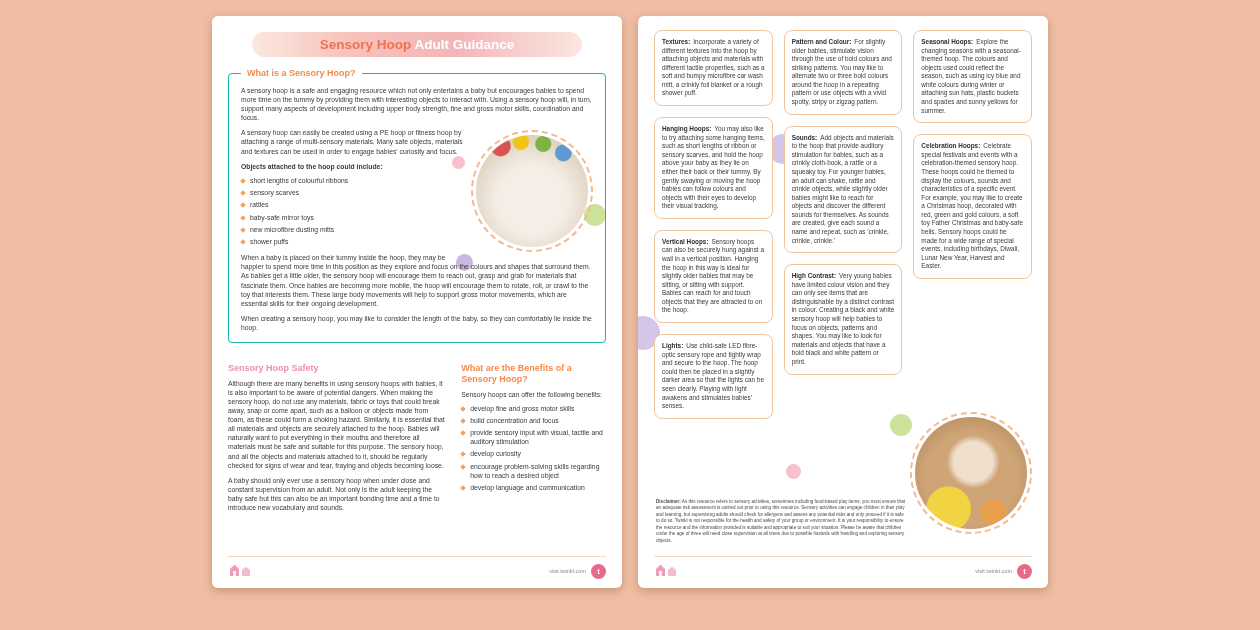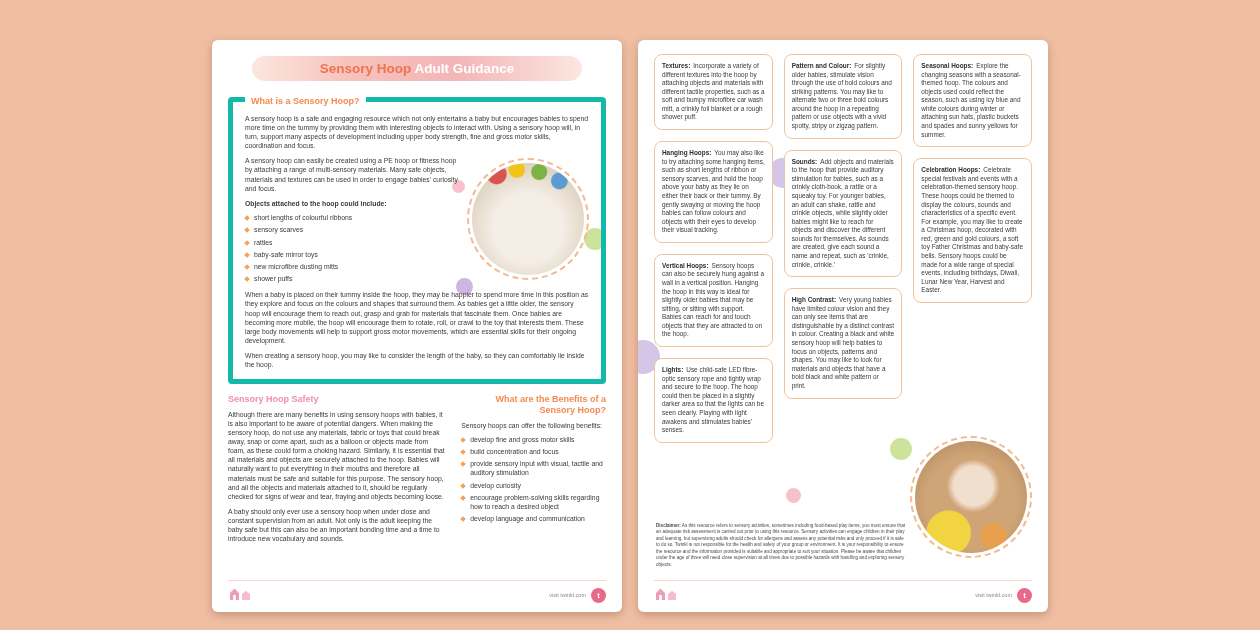--- a/index.html
+++ b/index.html
@@ -1,30 +1,30 @@
 <!DOCTYPE html>
 <html><head>
 <meta charset="utf-8">
 <style>
   html,body{margin:0;padding:0;}
   .canvas{position:relative;width:1260px;height:630px;background:#f0bfa3;overflow:hidden;
           font-family:"Liberation Sans",sans-serif;color:#3a3a3a;}
-  .page{position:absolute;top:40px;width:410px;height:572px;background:#ffffff;border-radius:6px;
+  .page{position:absolute;top:16px;width:410px;height:572px;background:#ffffff;border-radius:6px;
         box-shadow:0 3px 10px rgba(96,44,20,.3);overflow:hidden;}
   #page1{left:212px;} #page2{left:638px;}
 
   .banner{position:relative;margin:16px auto 0;width:330px;height:25px;border-radius:13px;
           background:linear-gradient(90deg,#fbe7df 0%,#f6c2bb 30%,#f3b5b8 62%,#fbe7df 100%);
           text-align:center;line-height:25px;font-size:13.5px;font-weight:bold;z-index:2;}
   .banner-hl{color:#f0734f;} .banner-rest{color:#ffffff;}
 
   p{margin:0 0 6px;font-size:6.8px;line-height:1.34;}
   .bold{font-weight:bold;}
 
-  .box{position:relative;margin:16px 16px 8px;border:5px solid #14b8a6;border-radius:4px;
+  .box{position:relative;margin:16px 16px 8px;border:1px solid #14b8a6;border-radius:4px;
        padding:12px 12px 4px;z-index:1;}
   .box-title{position:absolute;top:-6px;left:12px;background:#fff;padding:0 6px;
              font-size:9px;font-weight:bold;color:#f58a4e;}
 
   .photo{float:right;width:112px;height:112px;margin:2px 0 4px 8px;border:2px dashed #f3b98f;
          border-radius:50%;padding:3px;position:relative;z-index:1;}
   .photo-img{width:100%;height:100%;border-radius:50%;
     background:
       radial-gradient(circle at 22% 10%,#d9534f 0 7%,transparent 8%),
       radial-gradient(circle at 40% 6%,#f0c419 0 6%,transparent 7%),
@@ -37,22 +37,22 @@
       radial-gradient(circle at 70% 85%,#e89f4c 0 10%,transparent 11%),
       radial-gradient(circle at 52% 40%,#f0dfcd 0 22%,transparent 30%),
       radial-gradient(circle at 50% 55%,#cfa477 0 55%,#a97e50 100%);}
 
   ul.diamond-list{list-style:none;margin:0 0 6px;padding:0;}
   ul.diamond-list li{display:flex;gap:5px;margin-bottom:3.5px;font-size:6.8px;line-height:1.3;}
   .diamond{flex:none;width:4px;height:4px;background:#f5a25c;transform:rotate(45deg);margin-top:2px;}
 
   .cols{display:flex;gap:16px;margin:4px 16px 0;}
   .col-left{flex:1.5;} .col-right{flex:1;}
-  .sec-title{font-size:9px;font-weight:bold;margin:2px 0 5px;line-height:1.2;}
-  .orange{color:#f58a4e;text-align:right;} .pink{color:#ee8fae;}
+  .sec-title{font-size:9px;font-weight:bold;margin:12px 0 5px;line-height:1.2;}
+  .orange{color:#f58a4e;} .pink{color:#ee8fae;}
 
   .cards{display:flex;gap:11px;margin:14px 16px 0;position:relative;z-index:1;}
   .cardcol{display:flex;flex-direction:column;gap:11px;width:122px;}
   .card{border:1px solid #f2c49c;border-radius:8px;padding:7px;background:#fff;
         font-size:6.4px;line-height:1.34;}
   .card-title{font-weight:bold;color:#2e2e2e;margin-right:3px;}
 
   .photo-abs{position:absolute;right:16px;bottom:54px;width:112px;height:112px;
              border:2px dashed #f3b98f;border-radius:50%;padding:3px;z-index:2;}
   .disclaimer{position:absolute;left:18px;bottom:44px;width:252px;font-size:4.6px;

